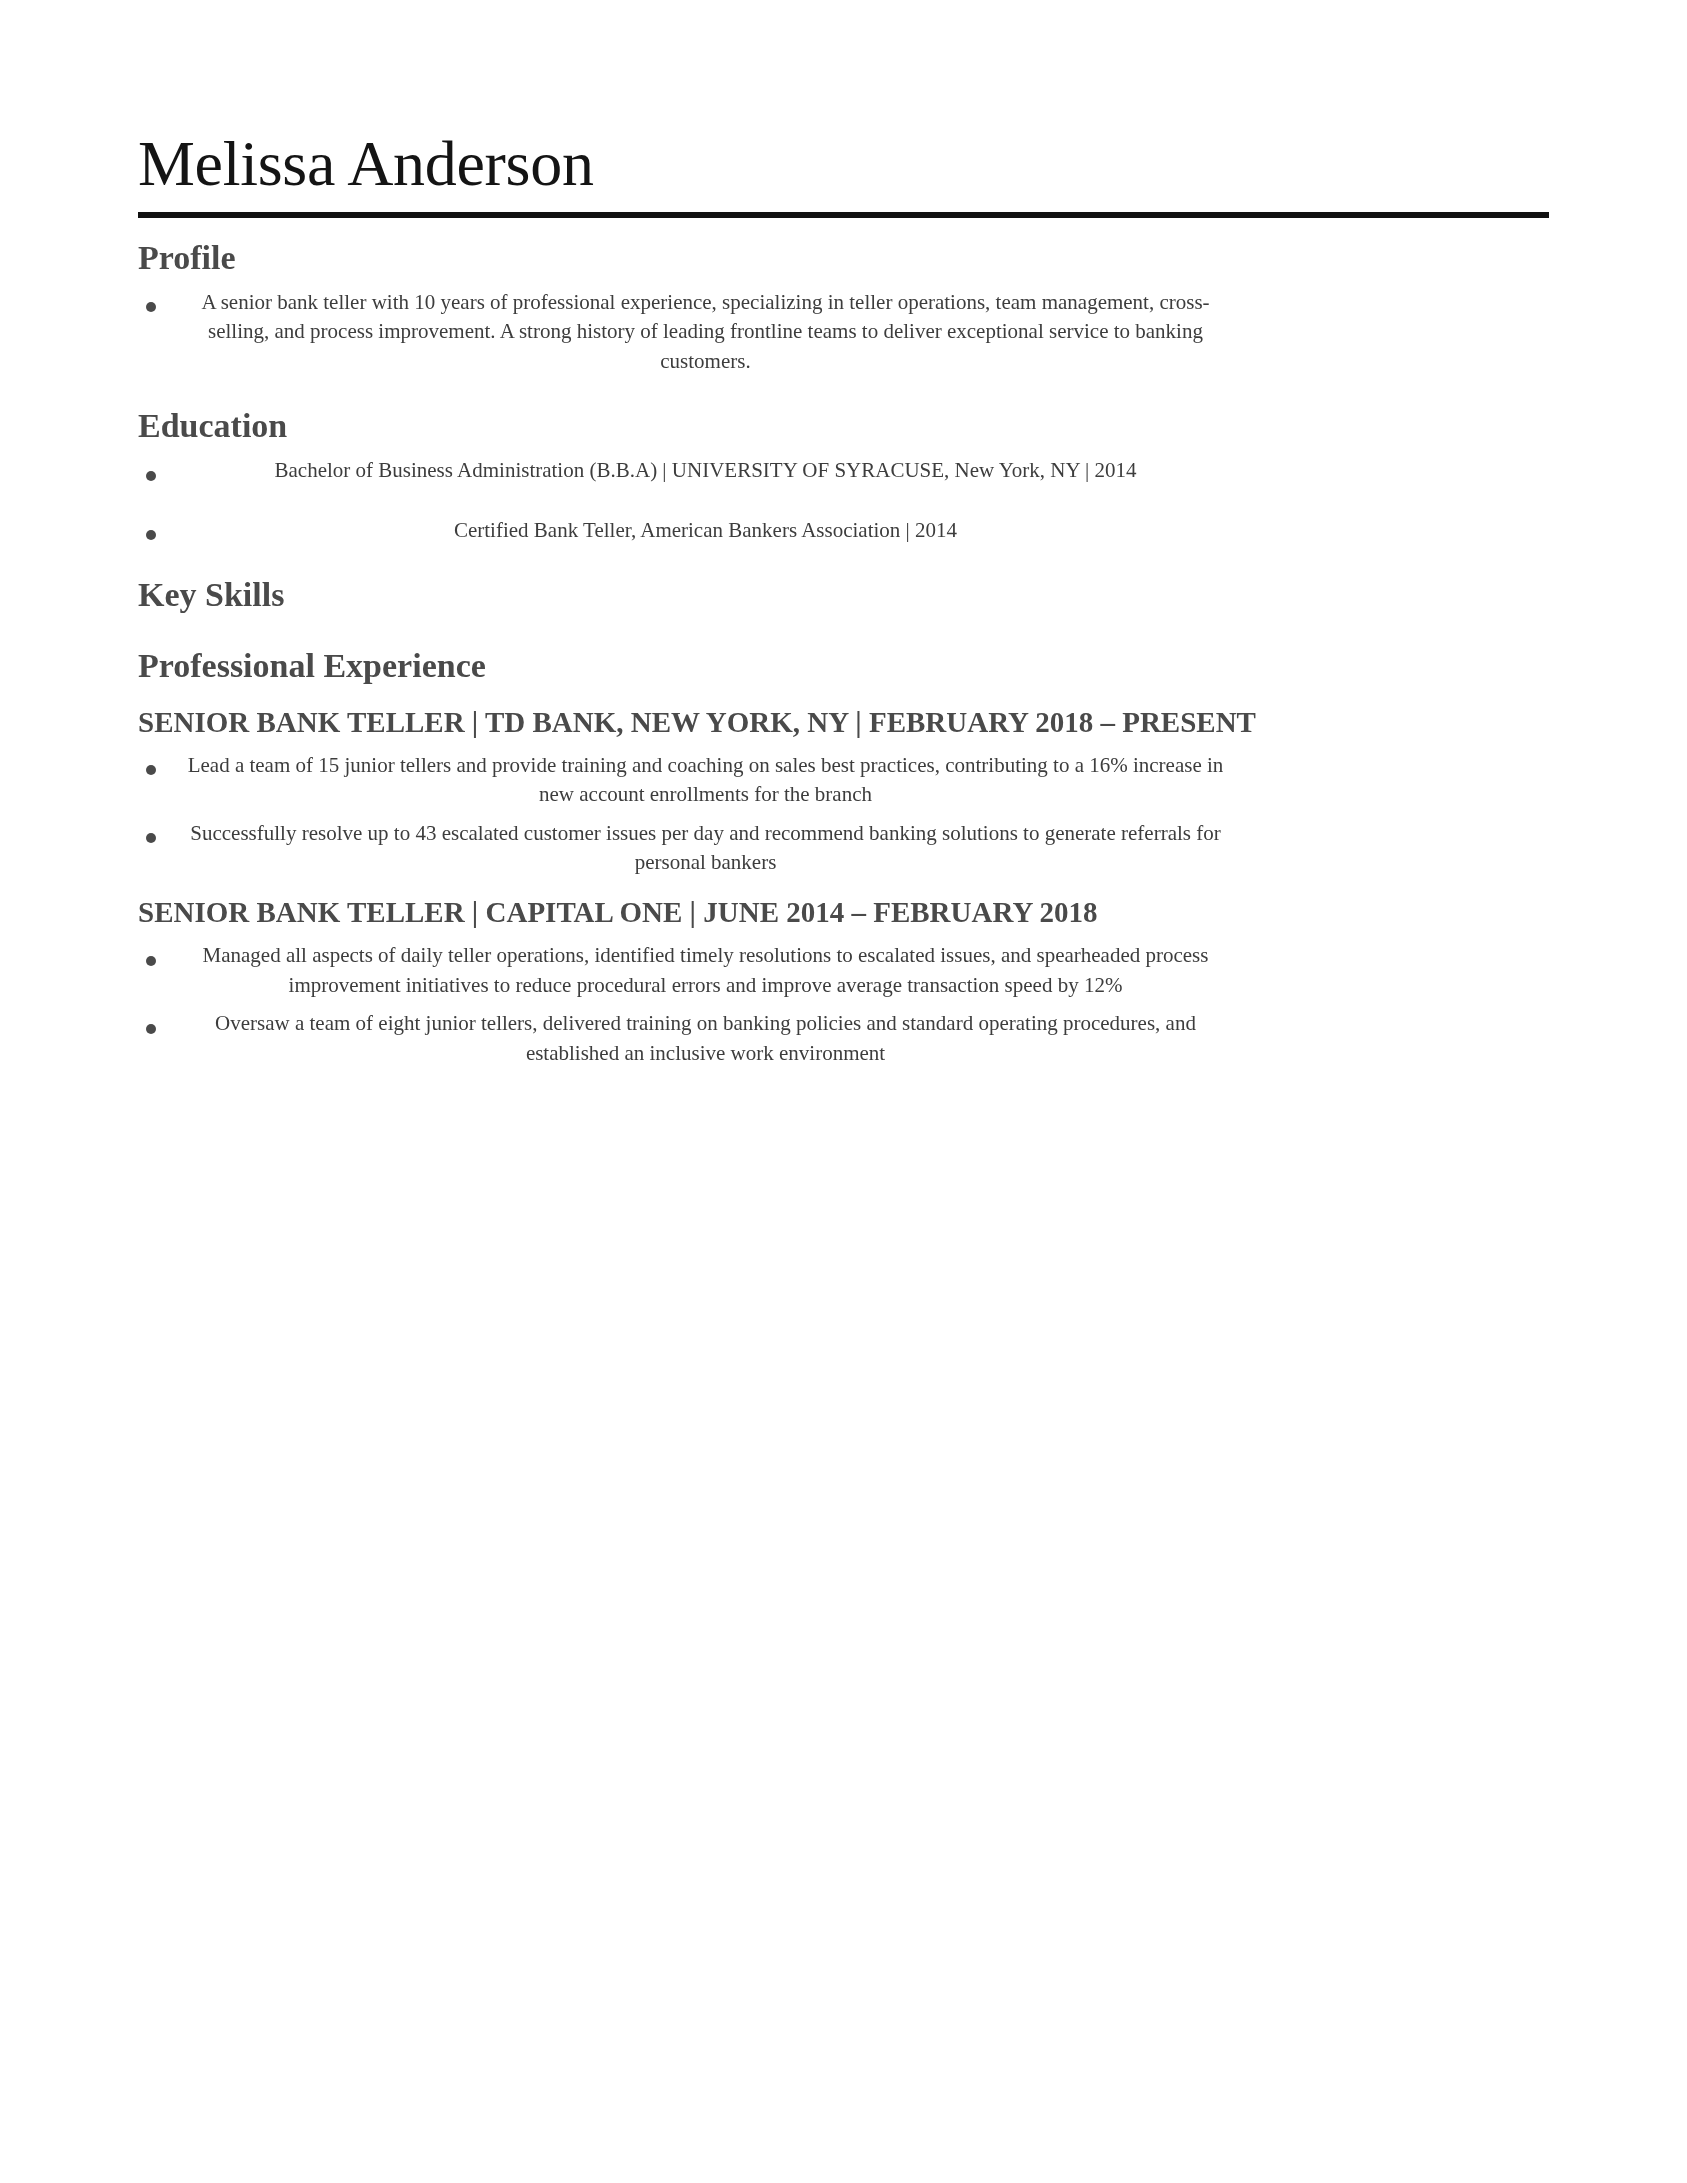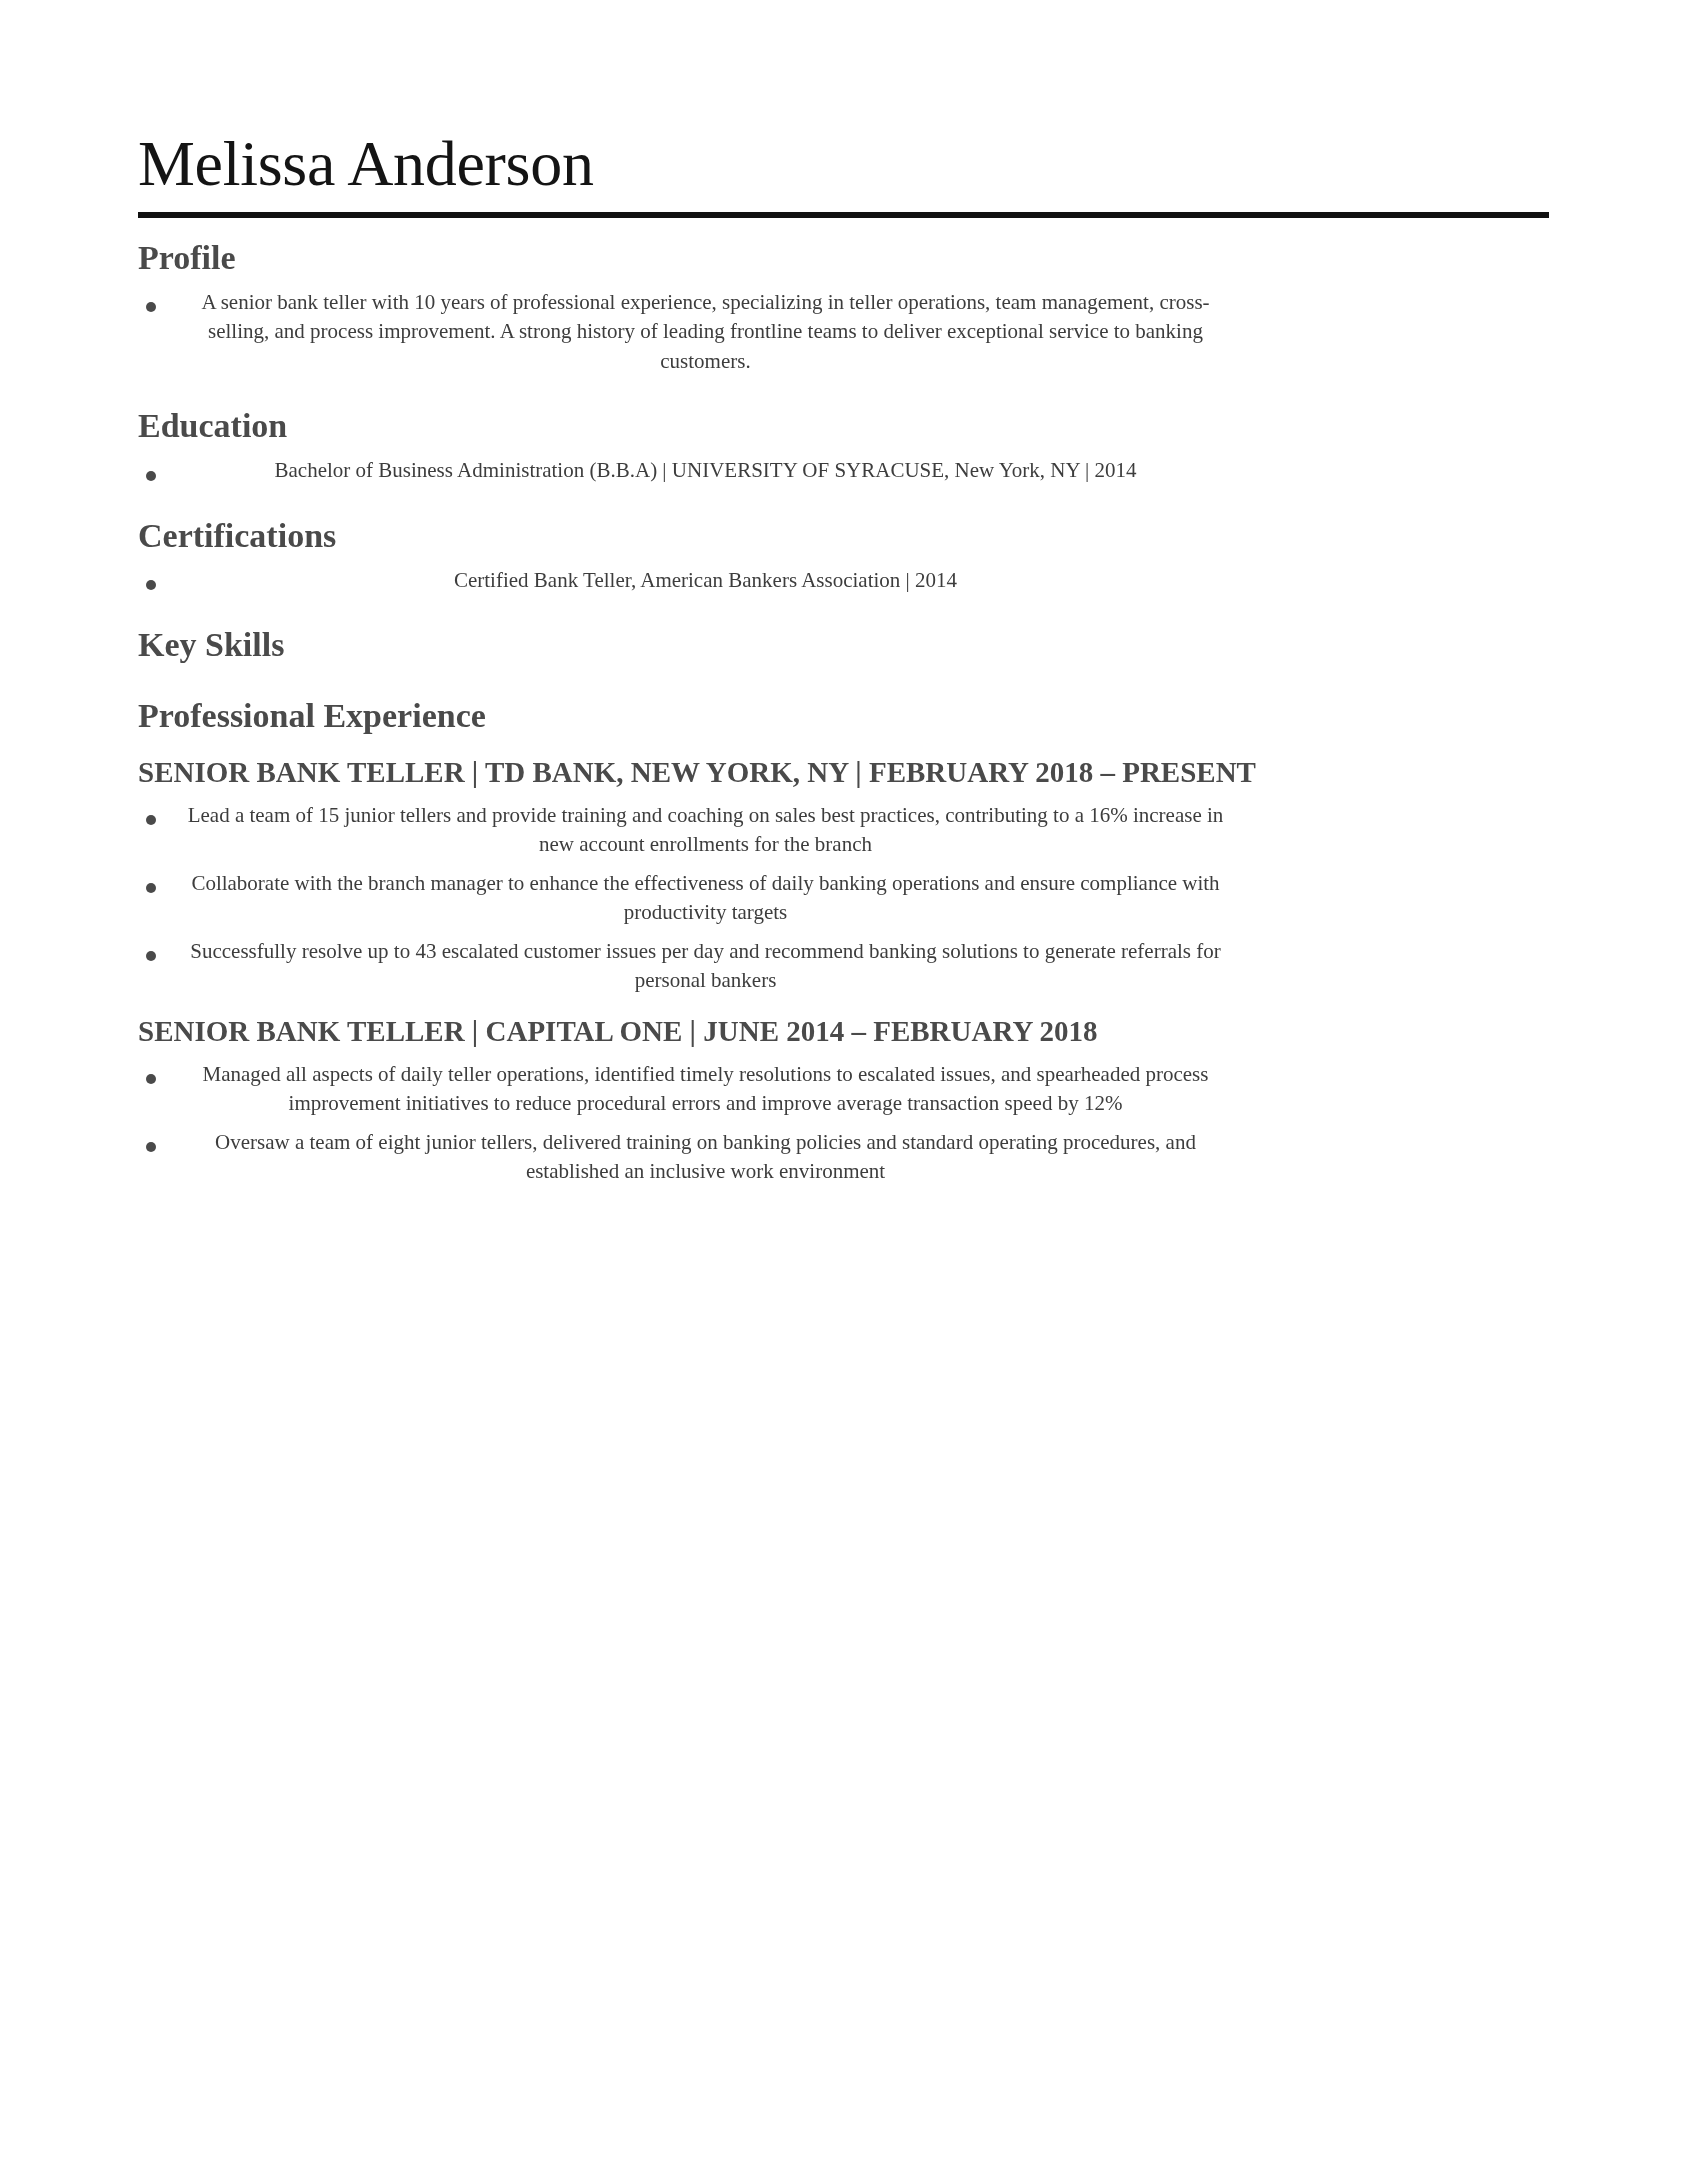--- a/index.html
+++ b/index.html
@@ -128,38 +128,36 @@
   </div>
 
   <div class="section">
     <h2 class="section-heading">Education</h2>
     <ul class="bullets">
       <li>Bachelor of Business Administration (B.B.A) | UNIVERSITY OF SYRACUSE, New York, NY | 2014</li>
     </ul>
   </div>
 
   <div class="section">
-    <h2 class="section-heading">Certifications</h2>
     <ul class="bullets">
       <li>Certified Bank Teller, American Bankers Association | 2014</li>
     </ul>
   </div>
 
   <div class="section">
     <h2 class="section-heading">Key Skills</h2>
   </div>
 
   <div class="section experience">
     <h2 class="section-heading">Professional Experience</h2>
 
     <div class="job">
       <div class="job-title">SENIOR BANK TELLER | TD BANK, NEW YORK, NY | FEBRUARY 2018 – PRESENT</div>
       <ul class="bullets duties">
         <li class="wide">Lead a team of 15 junior tellers and provide training and coaching on sales best practices, contributing to a 16% increase in new account enrollments for the branch</li>
-        <li class="wide">Collaborate with the branch manager to enhance the effectiveness of daily banking operations and ensure compliance with productivity targets</li>
         <li class="wide">Successfully resolve up to 43 escalated customer issues per day and recommend banking solutions to generate referrals for personal bankers</li>
       </ul>
     </div>
 
     <div class="job">
       <div class="job-title">SENIOR BANK TELLER | CAPITAL ONE | JUNE 2014 – FEBRUARY 2018</div>
       <ul class="bullets duties">
         <li class="wide">Managed all aspects of daily teller operations, identified timely resolutions to escalated issues, and spearheaded process improvement initiatives to reduce procedural errors and improve average transaction speed by 12%</li>
         <li class="wide">Oversaw a team of eight junior tellers, delivered training on banking policies and standard operating procedures, and established an inclusive work environment</li>
       </ul>

